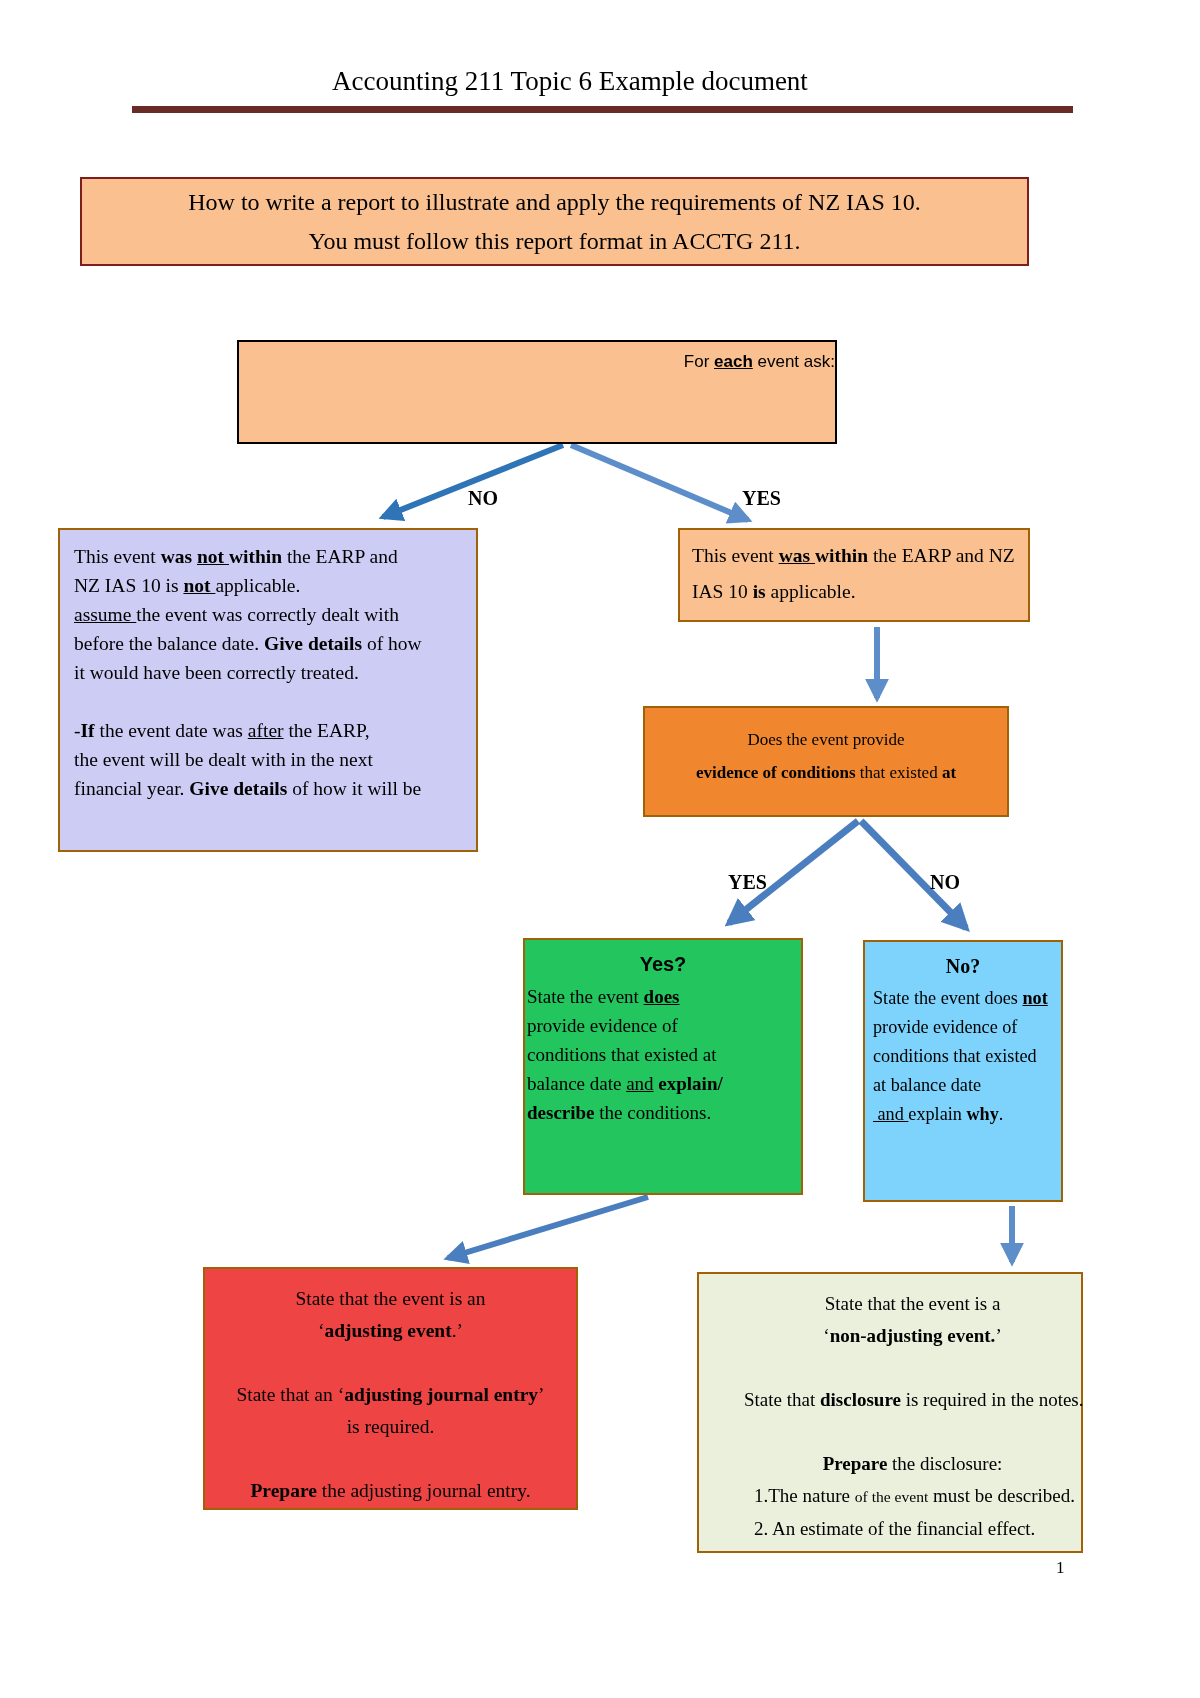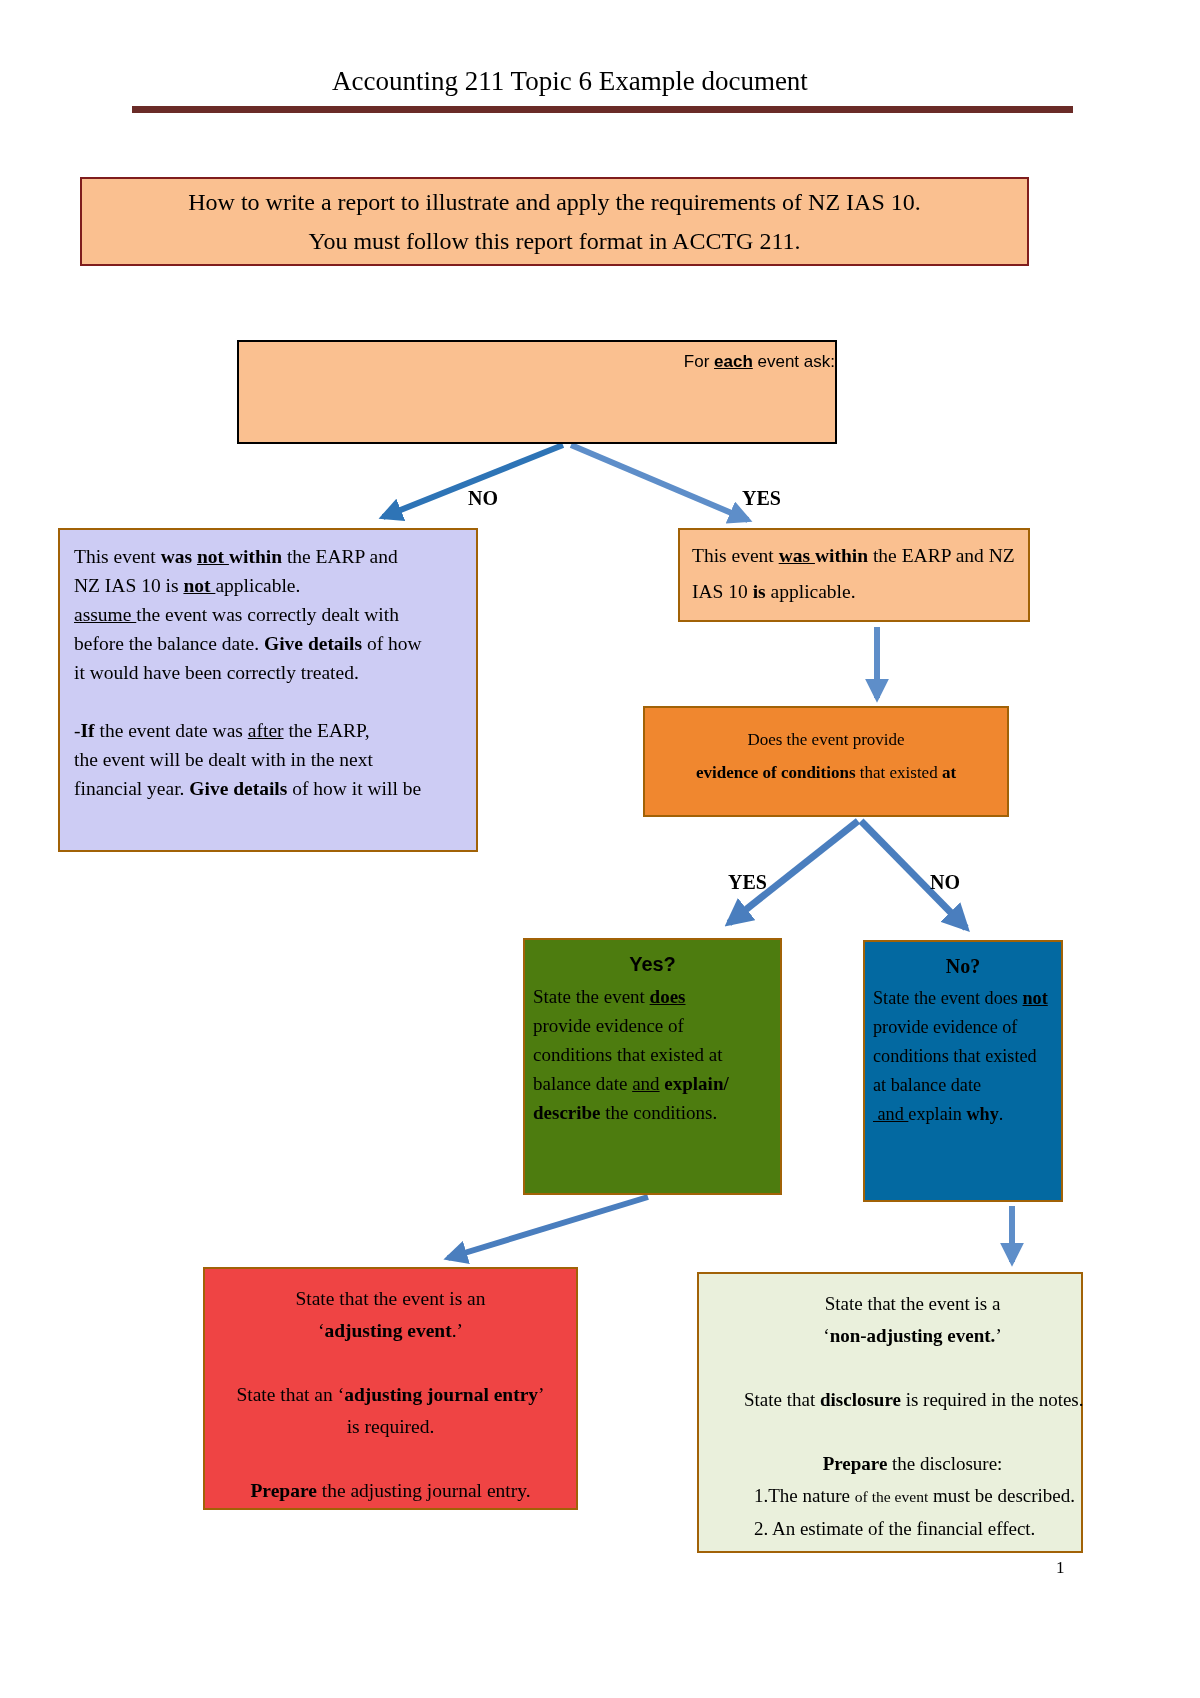--- a/index.html
+++ b/index.html
@@ -14,25 +14,25 @@
           box-sizing:border-box;text-align:right;margin-left:12px;}
   #askbox .intro{margin-top:10px;font-family:"Liberation Sans",sans-serif;font-size:17px;}
   #askbox .question{margin-top:13px;font-weight:bold;font-size:23px;}
   .fbox{border:2px solid #a16207;box-sizing:border-box;}
   #notwithin{left:58px;top:528px;width:420px;height:324px;background:#CDCCF4;
              padding:12px 14px;font-size:19.5px;line-height:29px;}
   #within{left:678px;top:528px;width:352px;height:94px;background:#FAC090;
           padding:8px 12px;font-size:19.5px;line-height:36px;}
   #evidence{left:643px;top:706px;width:366px;height:111px;background:#F0872F;
             padding-top:15px;font-size:17px;line-height:33px;text-align:center;}
-  #yesbox{left:523px;top:938px;width:259px;height:257px;background:#4d7c0f;
-          padding:10px 8px;font-size:19px;line-height:29px;}
+  #yesbox{left:523px;top:938px;width:280px;height:257px;background:#22c55e;
+          padding:10px 2px;font-size:19px;line-height:29px;}
   #yesbox .bhead{text-align:center;font-weight:bold;font-size:20px;
                  font-family:"Liberation Sans",sans-serif;margin-bottom:3px;}
-  #nobox{left:863px;top:940px;width:200px;height:262px;background:#0369a1;
+  #nobox{left:863px;top:940px;width:200px;height:262px;background:#7dd3fc;
          padding:10px 8px;font-size:18.2px;line-height:29px;}
   #nobox .bhead{text-align:center;font-weight:bold;font-size:20px;margin-bottom:3px;}
   #adjbox{left:203px;top:1267px;width:375px;height:243px;background:#ef4444;
           padding-top:14px;font-size:19.5px;line-height:32px;text-align:center;}
   #nonadjbox{left:697px;top:1272px;width:386px;height:281px;background:#EAF0DC;
              padding-top:14px;font-size:19px;line-height:32px;text-align:center;padding-left:45px;}
   #nonadjbox .line:nth-child(7),#nonadjbox .line:nth-child(8){text-align:left;padding-left:10px;}
   .line{white-space:pre;min-height:1em;}
   .b{font-weight:bold;}
   .u{text-decoration:underline;}

